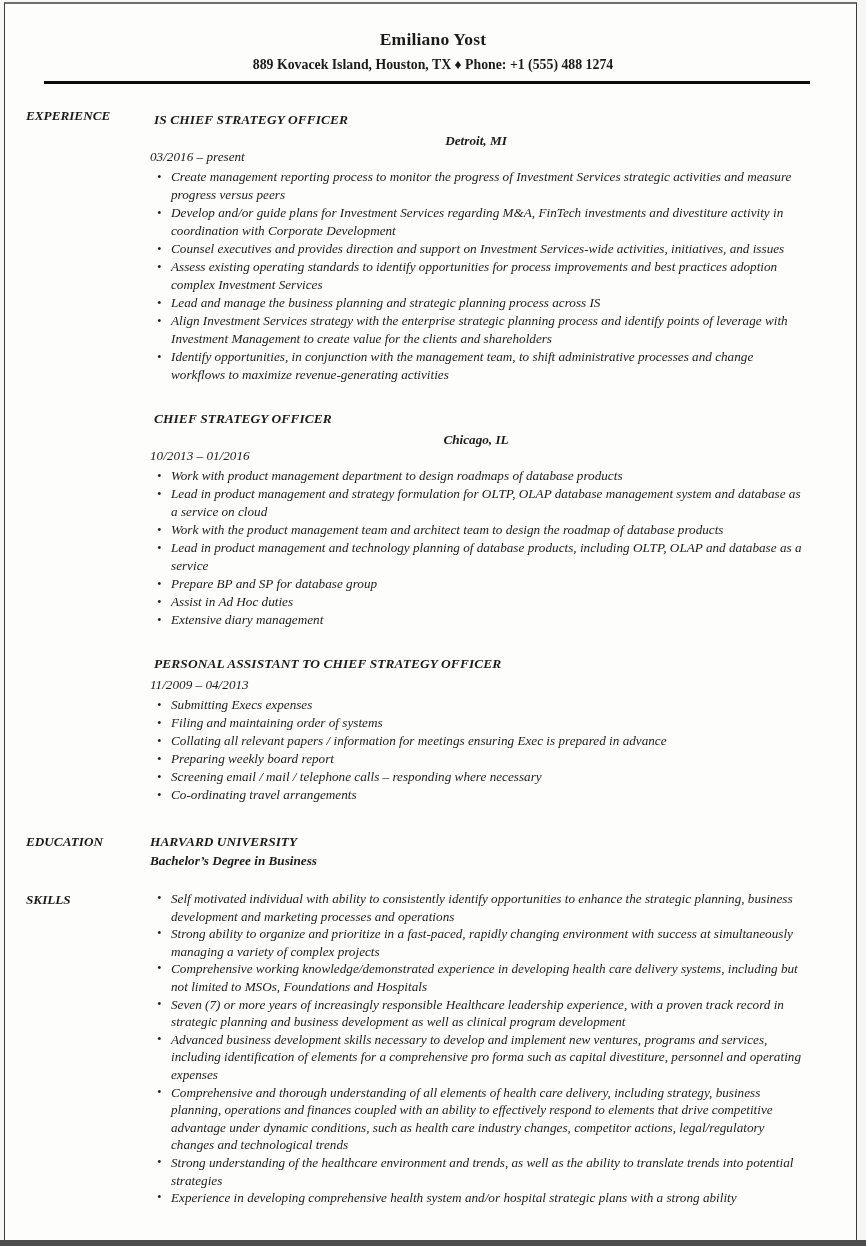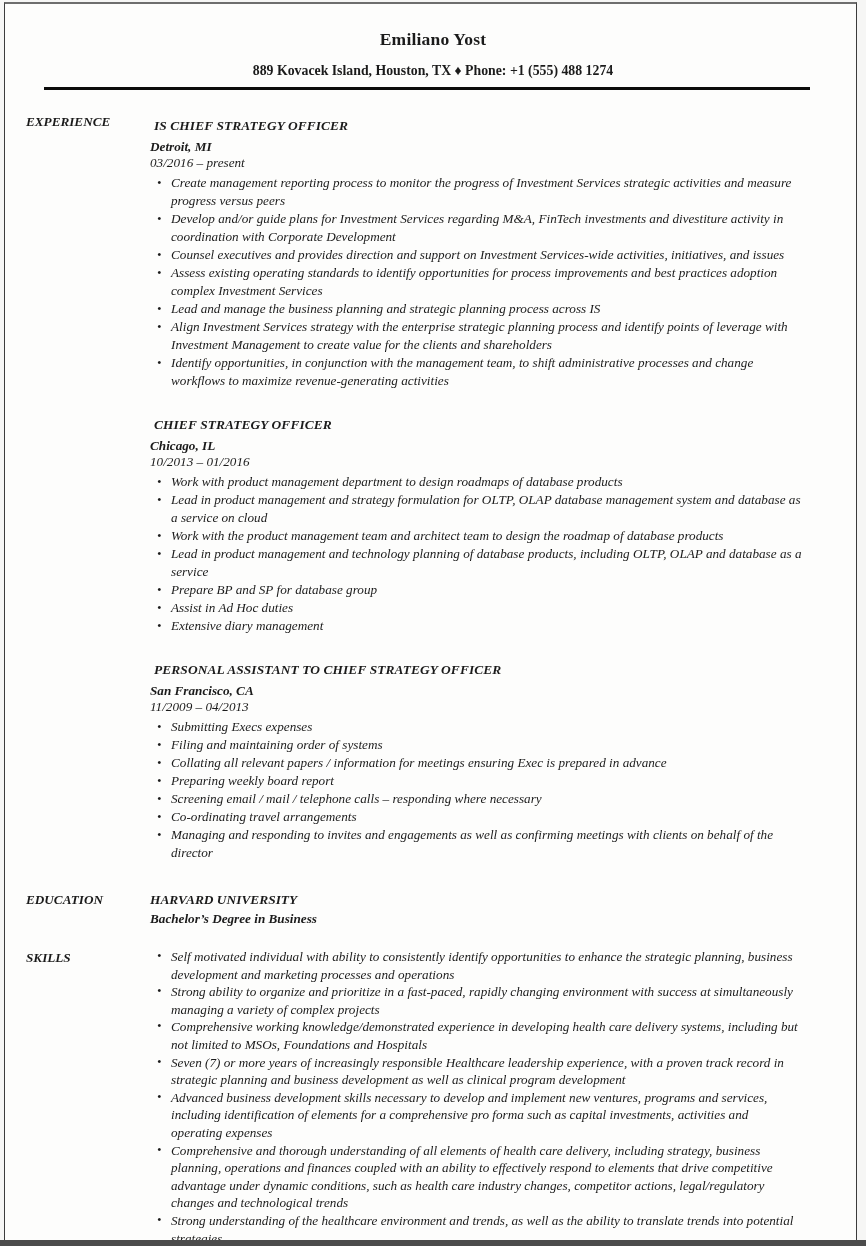--- a/index.html
+++ b/index.html
@@ -19,35 +19,35 @@
     background: #fdfdfc;
   }
   .bottom-band {
     position: absolute; bottom: 0; left: 0; width: 100%; height: 6px;
     background: #4c4c4c; z-index: 5;
   }
   .doc { position: absolute; top: 0; left: 0; width: 866px; height: 1246px; }
 
   header.doc-header { text-align: center; padding-top: 29px; }
   .resume-name { font-size: 17.5px; font-weight: bold; margin: 0; letter-spacing: .2px; }
-  .contact-line { font-size: 13.8px; font-weight: bold; margin: 13px 0 0; text-align: center; }
+  .contact-line { font-size: 13.8px; font-weight: bold; margin: 7px 0 0; text-align: center; }
   .header-rule { height: 3px; background: #0b0b0b; margin: 8px 56px 0 44px; }
 
   main { display: block; }
   .row { display: flex; padding-left: 26px; font-style: italic; }
   .row-label { width: 124px; flex: none; font-weight: bold; font-size: 13.2px; line-height: 19px; }
   .row-content { width: 652px; flex: none; }
 
   .row-experience { margin-top: 22px; }
   .row-education  { margin-top: 28px; }
   .row-skills     { margin-top: 20px; }
 
   .job + .job { margin-top: 25px; }
   .job-title { font-size: 13.4px; font-weight: bold; margin: 4px; line-height: 19px; letter-spacing: .1px; }
-  .job-location { font-size: 13.2px; font-weight: bold; margin: 0; line-height: 16px; }
+  .job-location { font-size: 13.2px; font-weight: bold; margin: 0; line-height: 16px; text-align: center; }
   .job-dates { font-size: 13.2px; font-weight: normal; margin: 0; line-height: 16px; }
 
   ul.bullets { list-style: none; margin: 3px 0 0; padding: 0; font-size: 13.2px; }
   ul.bullets li { position: relative; padding-left: 21px; line-height: 18px; }
   ul.bullets li::before {
     content: "\2022";
     position: absolute; left: 7px; top: 0;
     font-size: 12.5px;
   }
   .row-skills ul.bullets { margin-top: 0; }
@@ -100,30 +100,28 @@
             <li>Work with the product management team and architect team to design the roadmap of database products</li>
             <li>Lead in product management and technology planning of database products, including OLTP, OLAP and database as a service</li>
             <li>Prepare BP and SP for database group</li>
             <li>Assist in Ad Hoc duties</li>
             <li>Extensive diary management</li>
           </ul>
         </article>
 
         <article class="job">
           <h2 class="job-title">PERSONAL ASSISTANT TO CHIEF STRATEGY OFFICER</h2>
-          <h3 class="job-location">San Francisco, CA</h3>
           <p class="job-dates">11/2009 – 04/2013</p>
           <ul class="bullets">
             <li>Submitting Execs expenses</li>
             <li>Filing and maintaining order of systems</li>
             <li>Collating all relevant papers / information for meetings ensuring Exec is prepared in advance</li>
             <li>Preparing weekly board report</li>
             <li>Screening email / mail / telephone calls – responding where necessary</li>
             <li>Co-ordinating travel arrangements</li>
-            <li>Managing and responding to invites and engagements as well as confirming meetings with clients on behalf of the director</li>
           </ul>
         </article>
 
       </div>
     </section>
 
     <section class="row row-education">
       <div class="row-label">EDUCATION</div>
       <div class="row-content">
         <h2 class="edu-school">HARVARD UNIVERSITY</h2>
@@ -132,21 +130,21 @@
     </section>
 
     <section class="row row-skills">
       <div class="row-label">SKILLS</div>
       <div class="row-content">
         <ul class="bullets">
           <li>Self motivated individual with ability to consistently identify opportunities to enhance the strategic planning, business development and marketing processes and operations</li>
           <li>Strong ability to organize and prioritize in a fast-paced, rapidly changing environment with success at simultaneously managing a variety of complex projects</li>
           <li>Comprehensive working knowledge/demonstrated experience in developing health care delivery systems, including but not limited to MSOs, Foundations and Hospitals</li>
           <li>Seven (7) or more years of increasingly responsible Healthcare leadership experience, with a proven track record in strategic planning and business development as well as clinical program development</li>
-          <li>Advanced business development skills necessary to develop and implement new ventures, programs and services, including identification of elements for a comprehensive pro forma such as capital investments, activities and operating expenses</li>
+          <li>Advanced business development skills necessary to develop and implement new ventures, programs and services, including identification of elements for a comprehensive pro forma such as capital divestiture, personnel and operating expenses</li>
           <li>Comprehensive and thorough understanding of all elements of health care delivery, including strategy, business planning, operations and finances coupled with an ability to effectively respond to elements that drive competitive advantage under dynamic conditions, such as health care industry changes, competitor actions, legal/regulatory changes and technological trends</li>
           <li>Strong understanding of the healthcare environment and trends, as well as the ability to translate trends into potential strategies</li>
           <li>Experience in developing comprehensive health system and/or hospital strategic plans with a strong ability</li>
         </ul>
       </div>
     </section>
 
   </main>
 </div>
 

